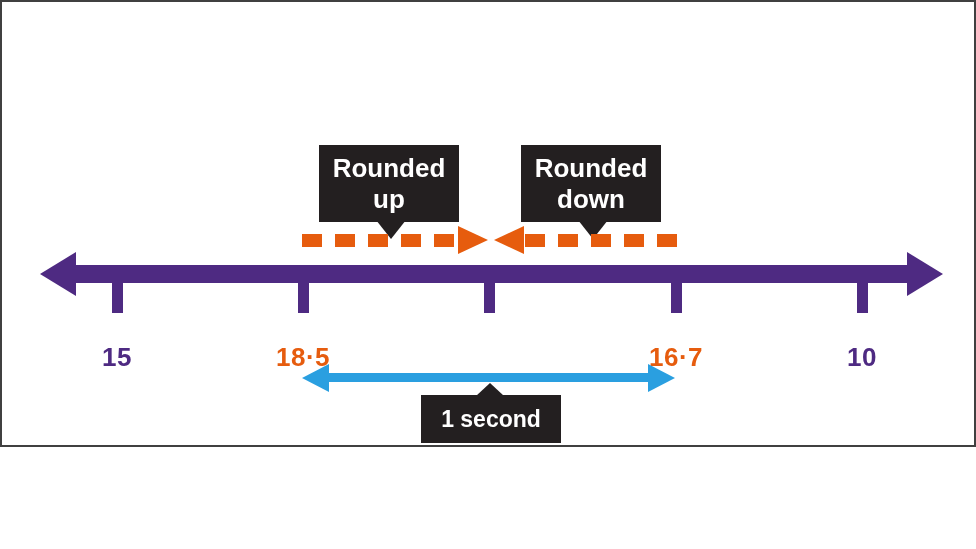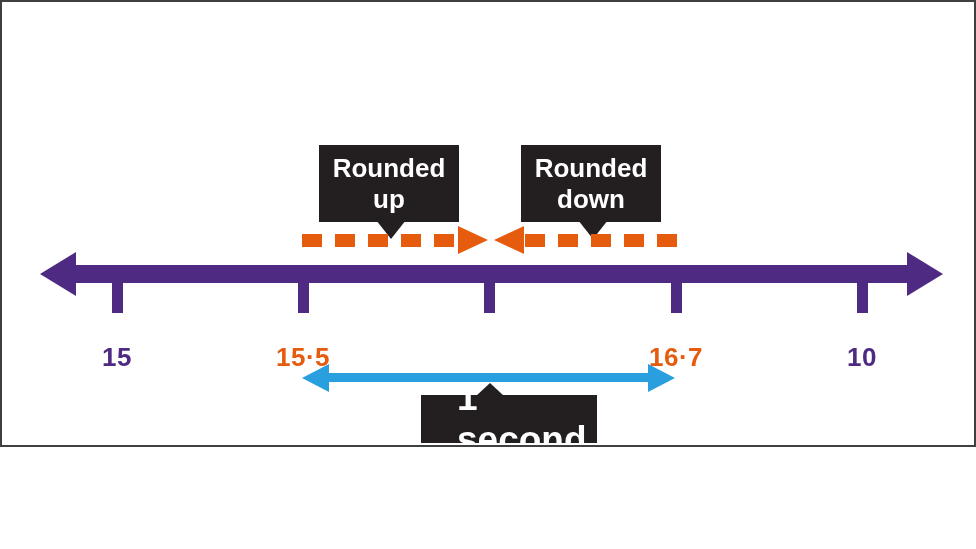--- a/index.html
+++ b/index.html
@@ -95,21 +95,21 @@
     left: 646px;
     border-top: 14px solid transparent;
     border-bottom: 14px solid transparent;
     border-left: 27px solid #2a9fe0;
   }
   
   .sec-box {
     position: absolute; left: 419px; top: 393px; width: 140px; height: 48px;
     background: #231f20; color: #ffffff;
     display: flex; align-items: center; justify-content: center;
-    font-size: 37px; font-weight: bold; padding-left: 36px;
+    font-size: 23px; font-weight: bold;
   }
   .sec-tail {
     position: absolute; left: 474px; top: 381px; width: 0; height: 0;
     border-left: 14px solid transparent;
     border-right: 14px solid transparent;
     border-bottom: 13px solid #231f20;
   }
 </style>
 </head>
 <body>
@@ -137,21 +137,21 @@
   <div class="nl-shaft"></div>
   <div class="nl-head right"></div>
 
   <div class="tick" style="left:110px;"></div>
   <div class="tick" style="left:296px;"></div>
   <div class="tick" style="left:482px;"></div>
   <div class="tick" style="left:669px;"></div>
   <div class="tick" style="left:855px;"></div>
 
   <div class="tick-label c-purple" style="left:45px;">15</div>
-  <div class="tick-label c-orange" style="left:231px;">15·5</div>
+  <div class="tick-label c-orange" style="left:231px;">18·5</div>
   <div class="tick-label c-orange" style="left:604px;">16·7</div>
   <div class="tick-label c-purple" style="left:790px;">10</div>
 
   <div class="blue-head left"></div>
   <div class="blue-shaft"></div>
   <div class="blue-head right"></div>
 
   <div class="sec-tail"></div>
   <div class="sec-box">
     <span>1 second</span>

